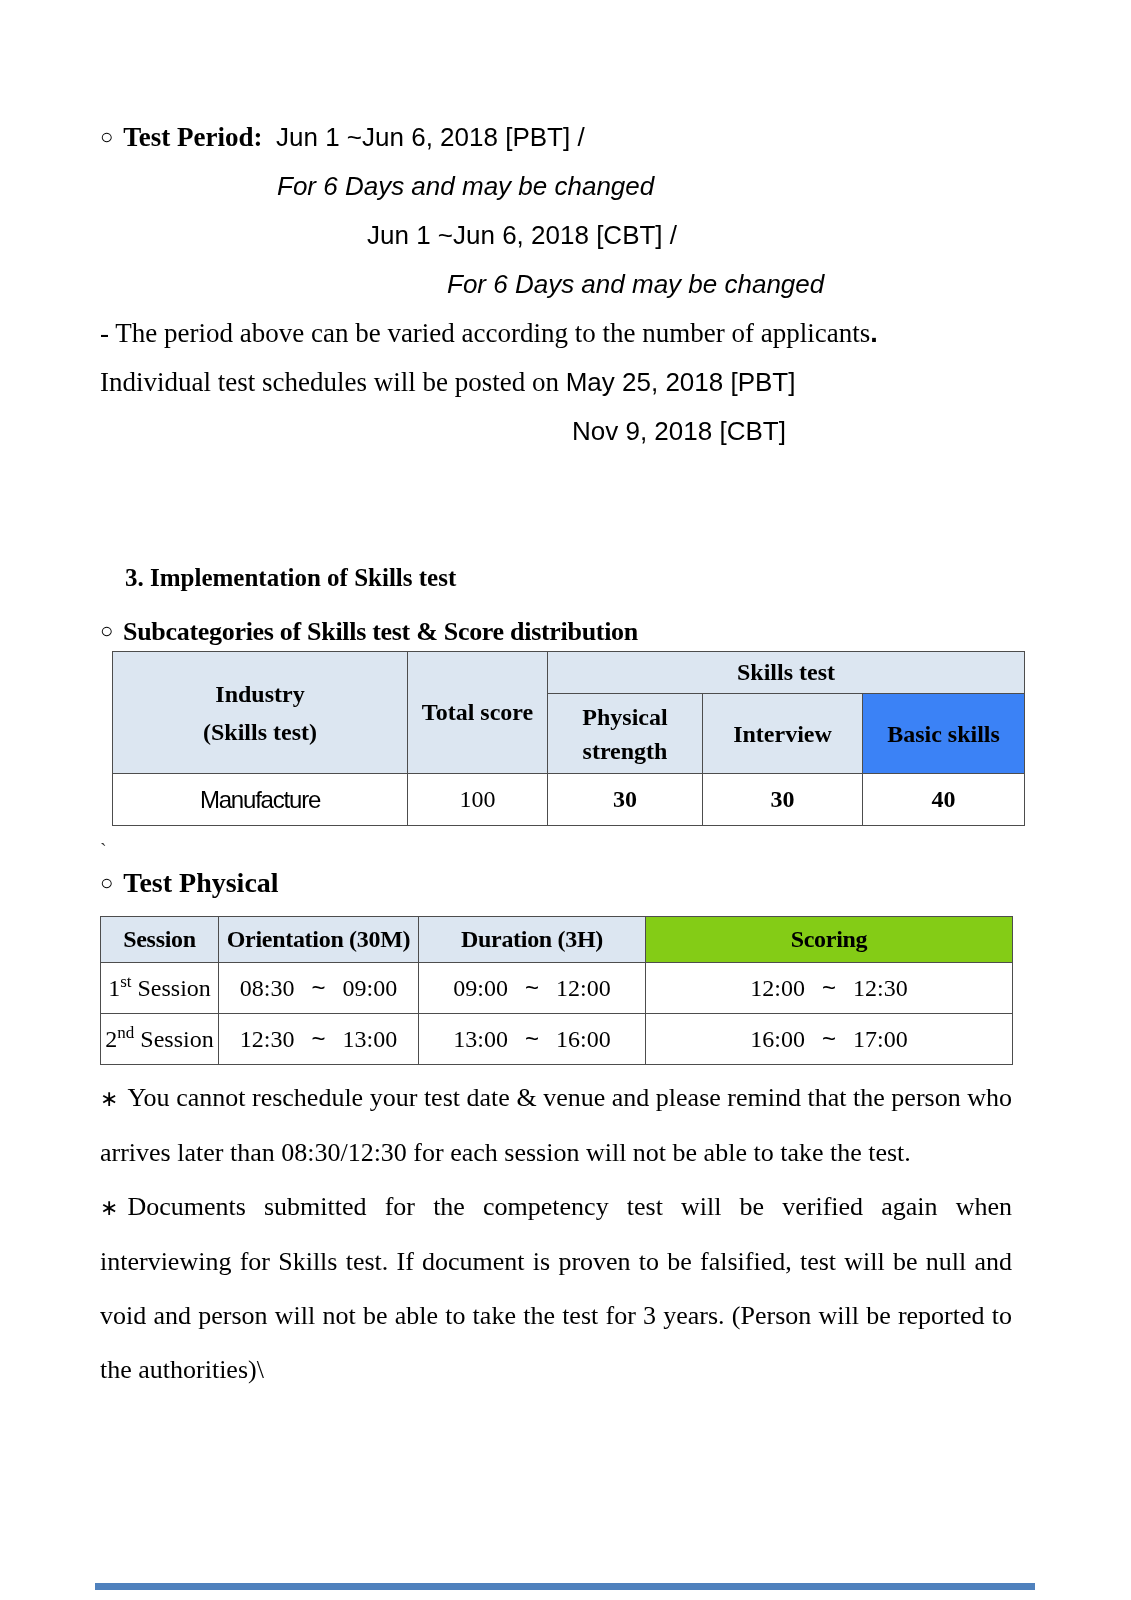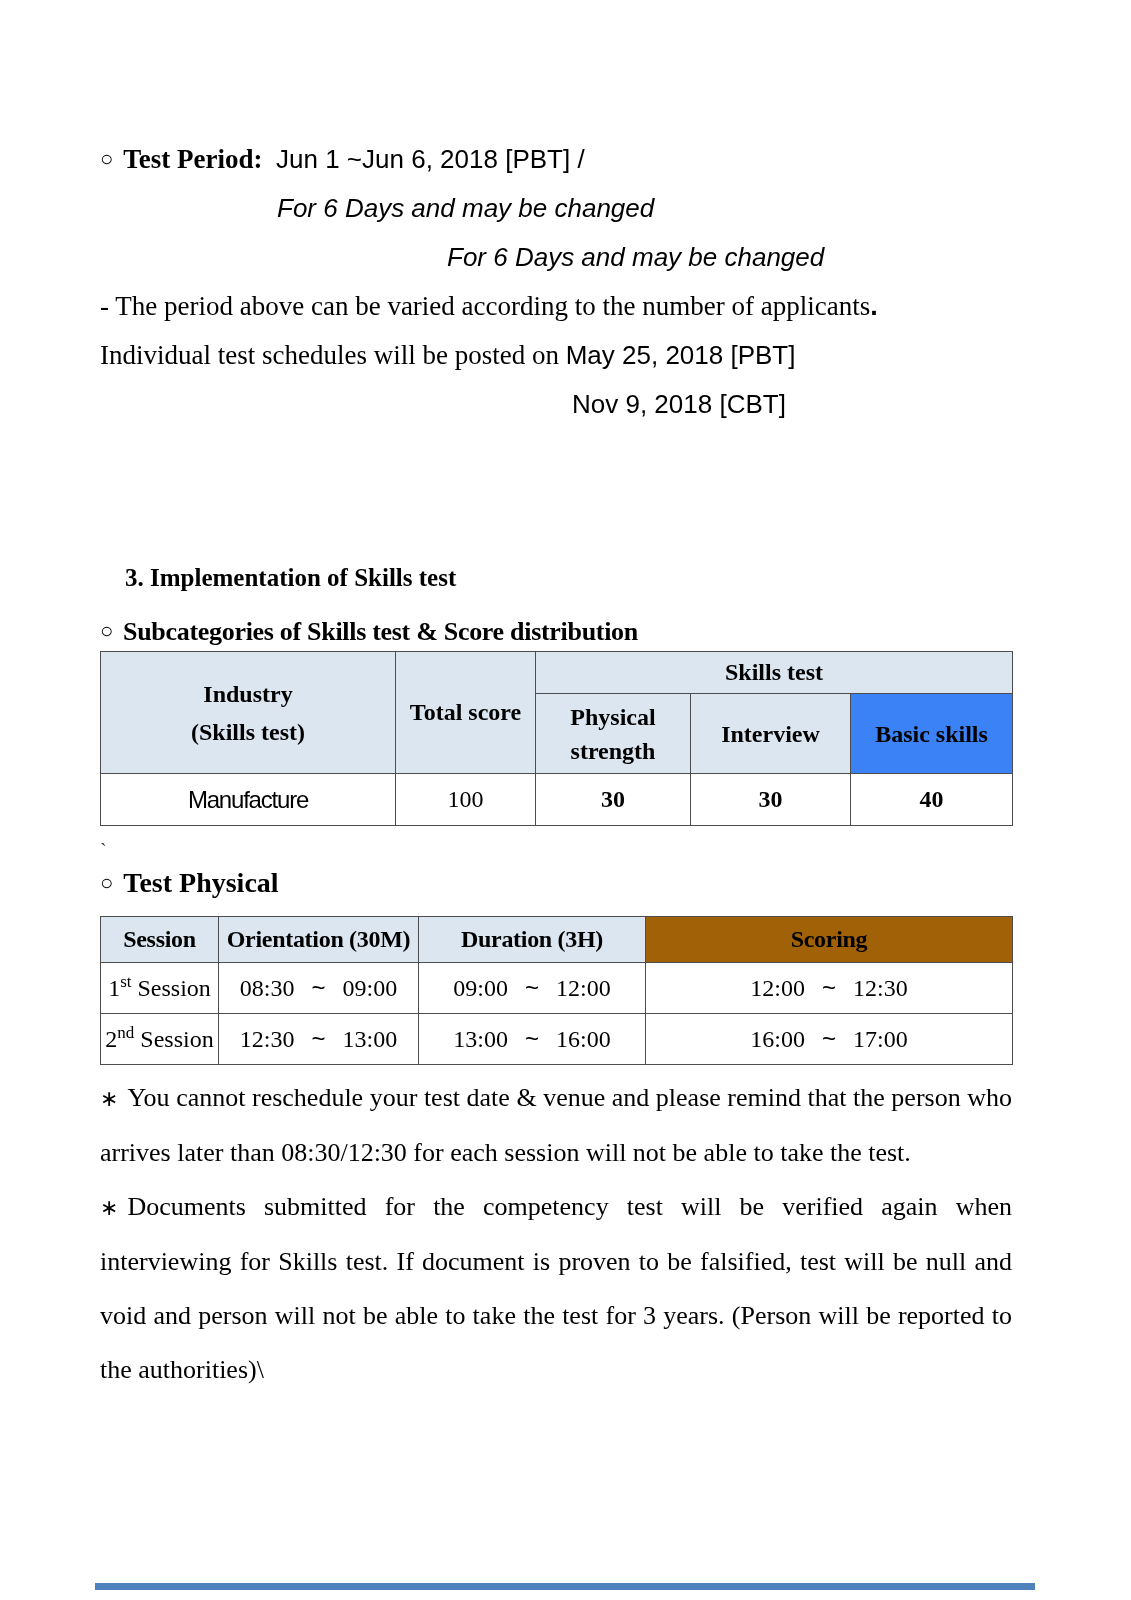--- a/index.html
+++ b/index.html
@@ -8,21 +8,21 @@
     position:relative;
     width:1131px;
     height:1600px;
     background:#ffffff;
     font-family:"Liberation Serif", serif;
     color:#000;
     overflow:hidden;
     margin:0 auto;
   }
   
-  .tp-block { position:absolute; left:100px; top:135px; width:960px; }
+  .tp-block { position:absolute; left:100px; top:113px; width:960px; }
   .tp-line { height:49px; line-height:49px; font-size:27px; white-space:nowrap; }
   .bullet { font-size:22px; margin-right:10px; position:relative; top:-2px; }
   .bold-serif { font-weight:bold; }
   .sans { font-family:"Liberation Sans","DejaVu Sans",sans-serif; font-size:26px; }
   .sans-italic { font-family:"Liberation Sans","DejaVu Sans",sans-serif; font-style:italic; font-size:26px; }
   .ind-1 { padding-left:177px; }
   .ind-2 { padding-left:267px; }
   .ind-3 { padding-left:347px; }
   .ind-4 { padding-left:472px; }
   .dot-bold { font-family:"Liberation Sans","DejaVu Sans",sans-serif; font-weight:bold; }
@@ -31,21 +31,21 @@
   .h-section { position:absolute; left:100px; top:564px; font-size:25px; font-weight:bold;margin-left:25px; }
   .h-sub1 { position:absolute; left:100px; top:617px; font-size:26px; font-weight:bold; letter-spacing:-0.3px; }
   .h-sub2 { position:absolute; left:100px; top:867px; font-size:28px; font-weight:bold; }
   .h-sub1 .bullet, .h-sub2 .bullet { font-weight:normal; }
 
   
   table { border-collapse:collapse; table-layout:fixed; }
   th, td { border:1px solid #4d4d4d; text-align:center; vertical-align:middle; padding:0 2px; overflow:hidden; }
   th { background:#dce6f1; font-weight:bold; }
 
-  .score-table { position:absolute; left:100px; top:651px; width:912px; }
+  .score-table { position:absolute; left:112px; top:651px; width:912px; }
   .score-table th { font-size:24px; }
   .score-table .row-a th { height:42px; }
   .score-table .row-b th { height:80px; line-height:34px; }
   .score-table .row-c td { height:52px; font-size:24px; }
   .score-table .industry-cell { line-height:38px; }
   .cell-manufacture { font-family:"Liberation Sans","DejaVu Sans",sans-serif; letter-spacing:-1.2px; }
   .cell-bold { font-weight:bold; }
 
   .stray-mark { position:absolute; left:100px; top:840px; font-size:20px; color:#333; }
 
@@ -67,20 +67,23 @@
 <body>
 
 <div class="page">
 
   <div class="tp-block">
     <div class="tp-line">
       <span class="bullet">○</span><span class="bold-serif">Test Period</span><span class="bold-serif">:</span>&nbsp;&nbsp;<span class="sans">Jun 1 ~Jun 6, 2018 [PBT] /</span>
     </div>
     <div class="tp-line ind-1">
       <span class="sans-italic">For 6 Days and may be changed</span>
+    </div>
+    <div class="tp-line ind-2">
+      <span class="sans">Jun 1 ~Jun 6, 2018 [CBT] /</span>
     </div>
     <div class="tp-line ind-3">
       <span class="sans-italic">For 6 Days and may be changed</span>
     </div>
     <div class="tp-line">
       <span>- The period above can be varied according to the number of applicants</span><span class="dot-bold">.</span>
     </div>
     <div class="tp-line">
       <span>Individual test schedules will be posted on </span><span class="sans">May 25, 2018 [PBT]</span>
     </div>
@@ -141,21 +144,21 @@
       <col style="width:118px">
         <col style="width:200px">
         <col style="width:227px">
         <col style="width:367px">
     </colgroup>
     <tbody>
         <tr>
       <th style="background: rgb(220, 230, 241);">Session</th>
       <th style="background: rgb(220, 230, 241);">Orientation (30M)</th>
       <th style="background: rgb(220, 230, 241); margin-top: 32px;">Duration (3H)</th>
-      <th style="background: #a16207;">Scoring</th>
+      <th style="background: #84cc16;">Scoring</th>
     </tr>
     <tr>
       <td><span>1</span><sup>st</sup><span> Session</span></td>
       <td><span>08:30</span><span class="tilde">~</span><span>09:00</span></td>
       <td><span>09:00</span><span class="tilde">~</span><span>12:00</span></td>
       <td><span>12:00</span><span class="tilde">~</span><span>12:30</span></td>
     </tr>
     <tr>
       <td><span>2</span><sup>nd</sup><span> Session</span></td>
       <td><span>12:30</span><span class="tilde">~</span><span>13:00</span></td>

